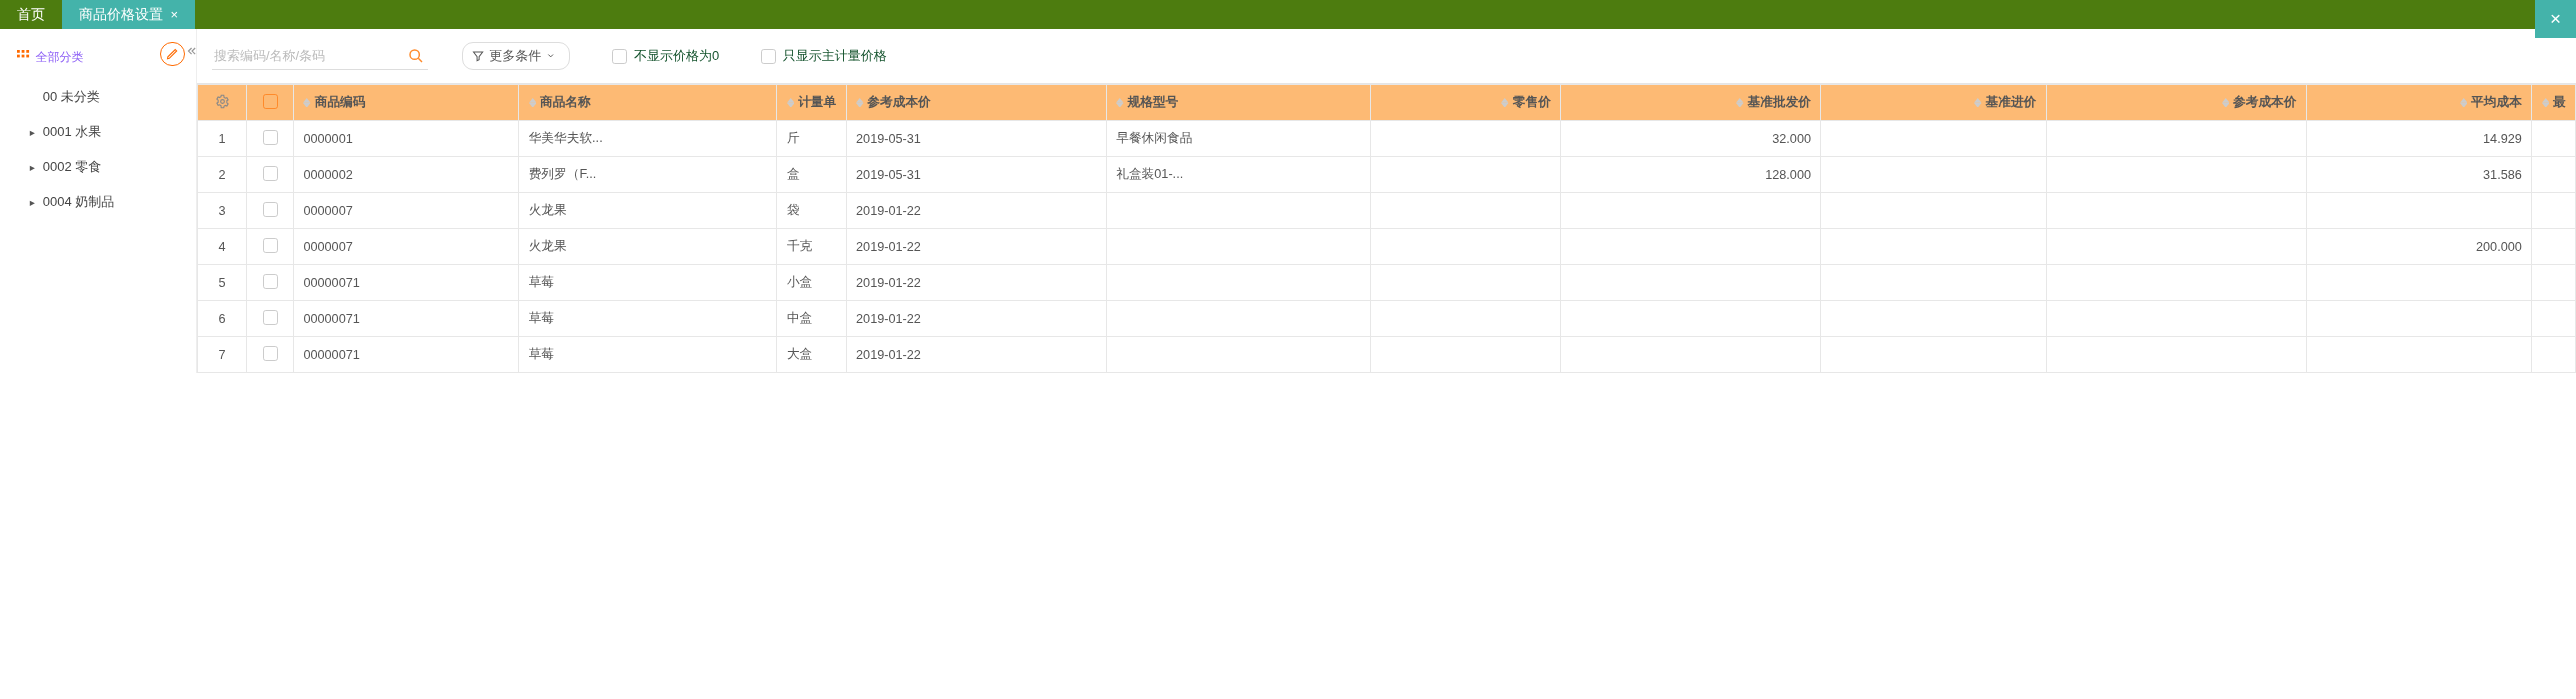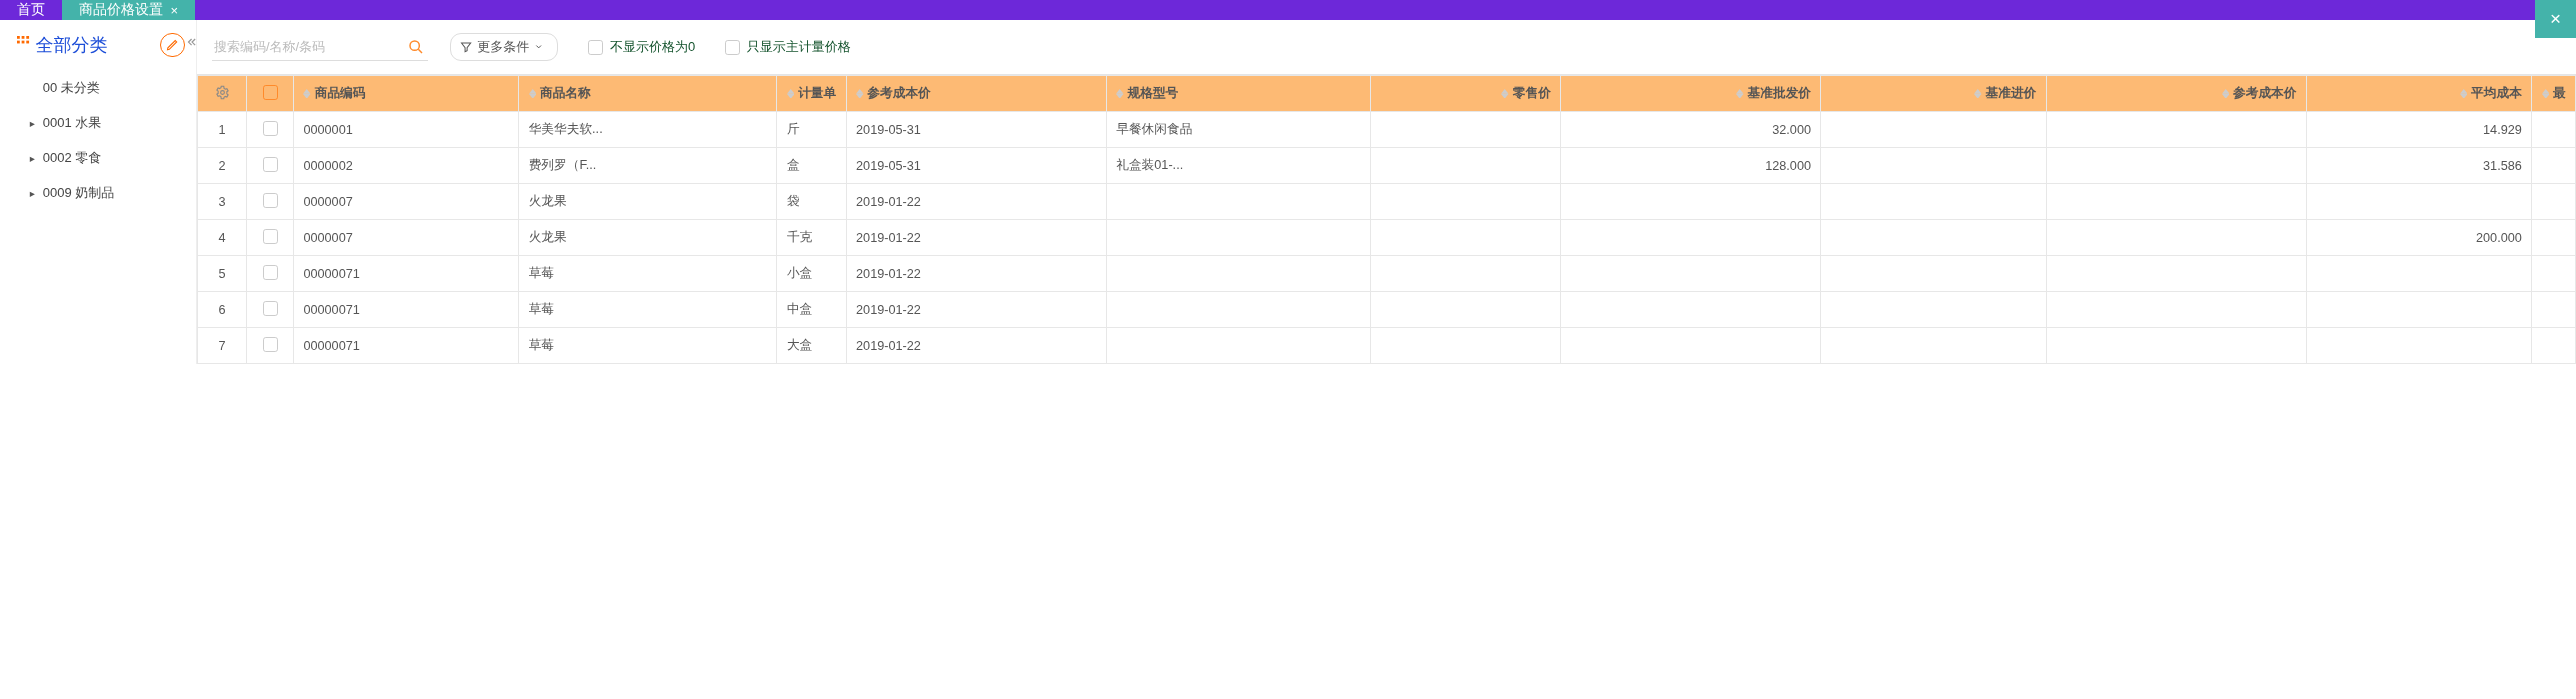--- a/index.html
+++ b/index.html
@@ -1,32 +1,32 @@
 <!DOCTYPE html>
 <html style="font-size:15px"><head>
   <meta charset="utf-8">
   <style>
     * { box-sizing: border-box; margin: 0; padding: 0; }
     body { font-family: -apple-system,"PingFang SC","Microsoft YaHei",sans-serif; font-size: 13px; color:#333; background:#fff; }
-    .tabs-bar { background:#6d28d9; height:20px; display:flex; align-items:stretch; position:relative;}
+    .tabs-bar { background:#4d7c0f; height:29px; display:flex; align-items:stretch; position:relative;}
     .tab { padding:0 17px; display:flex; align-items:center; color:#fff; font-size:14px; cursor:pointer;}
     .tab.active { background:#44b3aa; }
     .tab-close { margin-left:7.5px; font-size:13px; }
     .tabs-close-all { position:absolute; right:0; top:0; width:41px; height:38px; background:#44b3aa; display:flex; align-items:center; justify-content:center; color:#fff; font-size:19px;}
     .workspace { display:flex; height:calc(100% - 38px); }
     .sidebar { width:197px; border-right:0.9px solid #eee; padding:13px 0 0 0; position:relative;}
-    .sidebar-header { display:flex; align-items:flex-start; padding:0 11.3px 13px 17px; color:#1d4ed8; font-size:18px;}
+    .sidebar-header { display:flex; align-items:flex-end; padding:0 11.3px 13px 17px; color:#8b5cf6; font-size:12px;}
     .cat-icon { margin-right:5.6px; color:#ff6a00;}
     .sidebar-edit { margin-left:auto; width:24.4px;height:24.4px;border:1.4px solid #ff6a00;border-radius:50%;display:flex;align-items:center;justify-content:center;color:#ff6a00;}
     .sidebar-collapse { position:absolute; top:15px; right:-1.9px; color:#999; font-size:14px;}
     .tree { padding:0 5.6px 0 26px;}
     .tree-item { padding:8.5px 3.8px; display:flex; align-items:center; color:#444; cursor:pointer; font-size:13px;}
     .tree-caret { width:13px; display:inline-block; color:#555; font-size:10.3px;}
     .main { flex:1; min-width:0; display:flex; flex-direction:column;}
-    .toolbar { display:flex; align-items:center; padding:13px 17px 13px 15px; gap:22px;}
+    .toolbar { display:flex; align-items:center; padding:13px 17px 13px 15px; gap:34px;}
     .search-wrap { position:relative; width:216px; }
     .search-input { width:100%; height:28px; border:none; border-bottom:0.9px solid #ddd; padding:0 26px 0 1.9px; font-size:13px; outline:none;}
     .search-input::placeholder{ color:#bbb;}
     .search-icon { position:absolute; right:3.8px; top:5.6px; color:#ff8a2a;}
     .more-cond { display:flex; align-items:center; color:#555; padding:3.8px 9.4px; border:0.9px solid #ddd; border-radius:11px; cursor:pointer;}
     .more-cond svg{ margin-right:4.7px;}
     .chk { display:flex; align-items:center; color:#14532d; cursor:pointer;padding-left:8px;}
     .chk-box { width:15px; height:15px; border:1.4px solid #ccc; border-radius:2.8px; margin-right:6.6px;}
     .toolbar-right { margin-left:auto; display:flex; gap:15px; align-items:center;}
     .link-btn { display:flex; align-items:center; color:#555; cursor:pointer; padding:4.7px 7.5px; border-radius:3.8px;}
@@ -95,21 +95,21 @@
         <div class="tree-item">
           <span class="tree-caret">▸</span>
           <span>0001 水果</span>
         </div>
         <div class="tree-item">
           <span class="tree-caret">▸</span>
           <span>0002 零食</span>
         </div>
         <div class="tree-item">
           <span class="tree-caret">▸</span>
-          <span>0009 奶制品</span>
+          <span>0004 奶制品</span>
         </div>
       </div>
   </div>
 
   <div class="main">
     <div class="toolbar">
       <div class="search-wrap">
         <input class="search-input" placeholder="搜索编码/名称/条码" style="">
         <span class="search-icon">
           <svg width="16" height="16" viewBox="0 0 24 24" fill="none" stroke="#ff8a2a" stroke-width="2.2">

